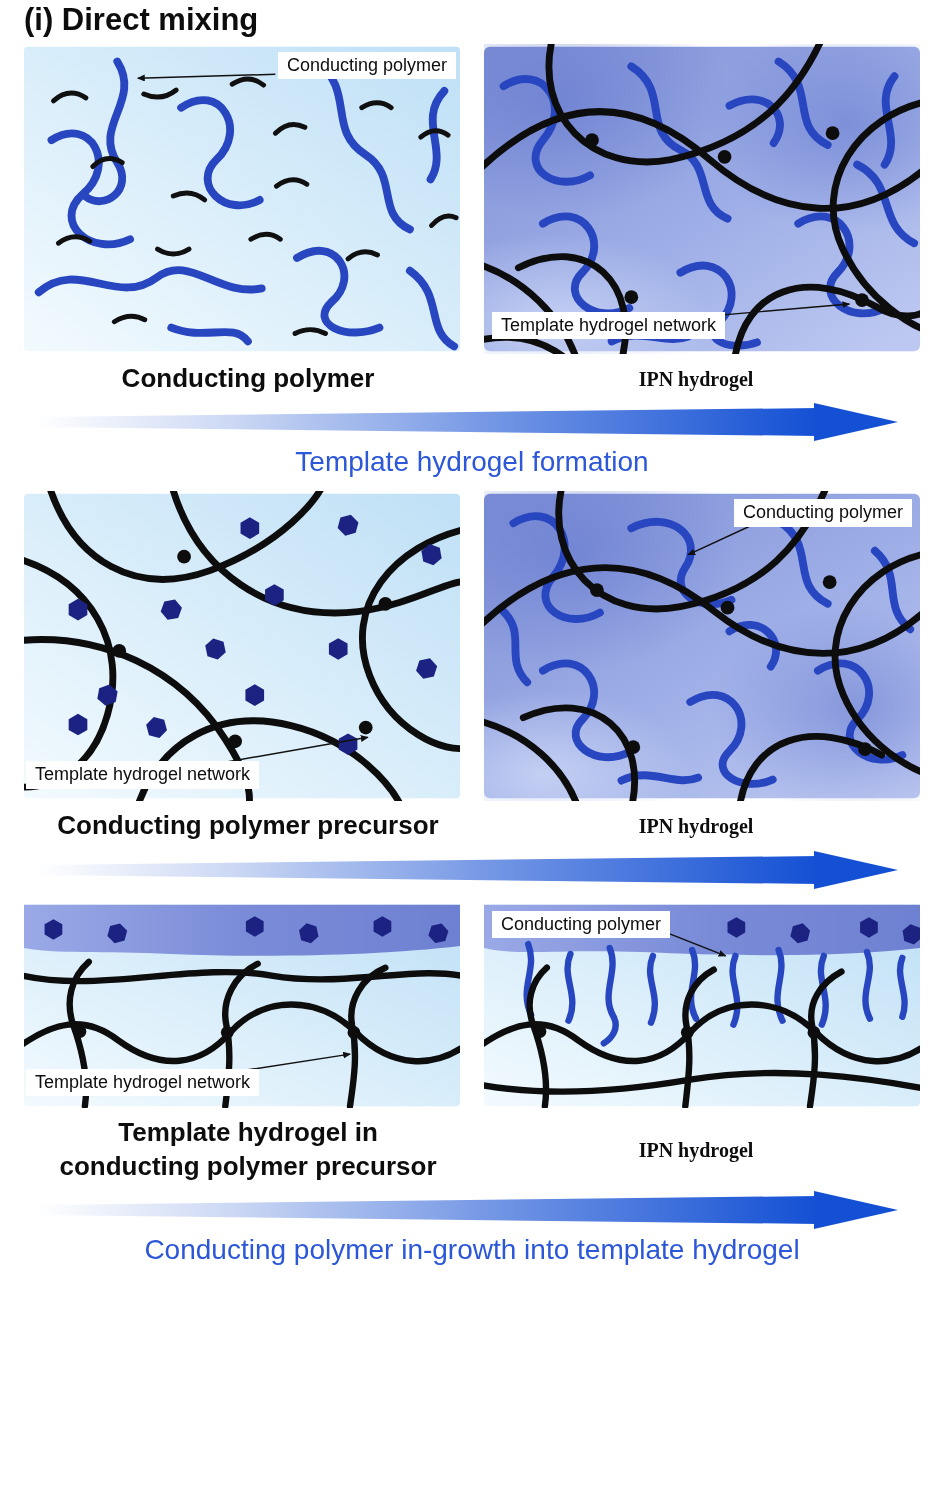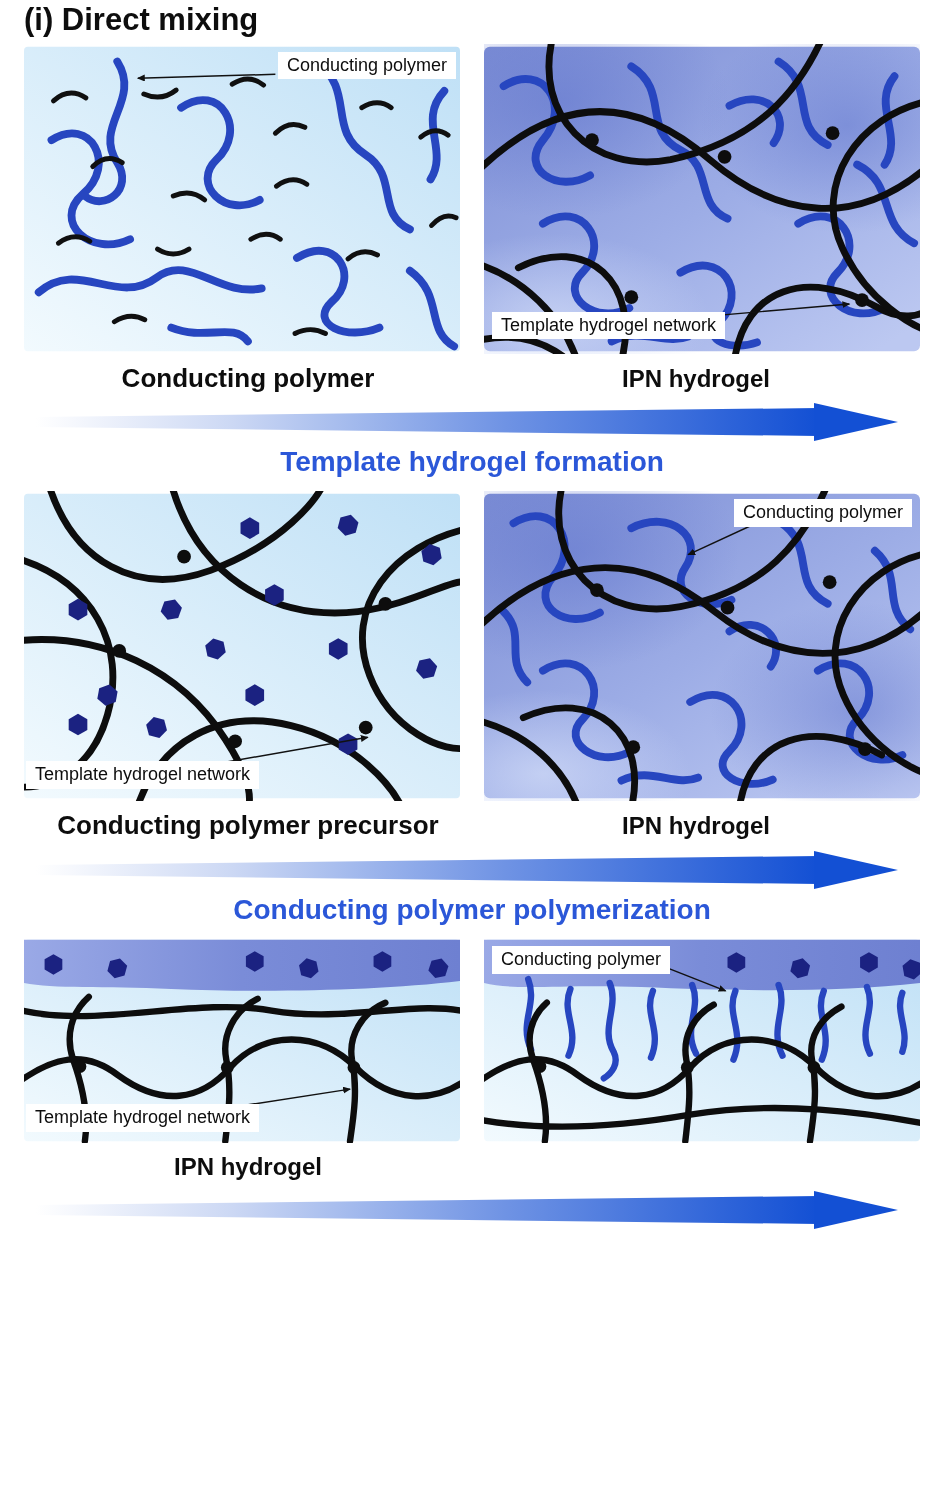--- a/index.html
+++ b/index.html
@@ -22,25 +22,25 @@
   .panel svg.scene { display: block; width: 100%; height: 100%; }
   .anno {
     position: absolute; background: #ffffff; color: #0d0d0d;
     font-size: 18px; line-height: 1.2; padding: 3px 9px; white-space: nowrap;
   }
   .captions { display: flex; padding: 0 8px; margin: 8px 0 4px; }
   .caption-left, .caption-right {
     width: 50%; text-align: center; font-weight: bold;
     font-size: 26px; line-height: 1.3;
   }
-  .caption-right { display: flex; align-items: center; justify-content: center; font-size: 24px; }
+  .caption-right { display: flex; align-items: center; justify-content: center; font-size: 20px; font-family: Liberation Serif, serif; }
   .process { margin-top: 6px; text-align: center; }
   .process svg { display: block; margin: 0 auto; }
   .process-label {
-    font-size: 28px; font-weight: 700; color: #2b57d8; margin-top: 2px; line-height: 1.2;
+    font-size: 28px; font-weight: 400; color: #2b57d8; margin-top: 2px; line-height: 1.2;
   }
 </style>
 </head>
 <body>
 
 <svg width="0" height="0" style="position:absolute" aria-hidden="true">
   <defs>
     <linearGradient id="bgLight" x1="0" y1="1" x2="1" y2="0">
       <stop offset="0" stop-color="#f2fafe"></stop>
       <stop offset="1" stop-color="#bfe0f6"></stop>
@@ -263,21 +263,20 @@
         <span>Conducting polymer precursor</span><br>
       </div>
       <div class="caption-right">IPN hydrogel</div>
     </div>
 
     <div class="process">
       <svg width="872" height="42" viewBox="0 0 872 42">
         <polygon points="0,16 782,7 782,35 0,26" fill="url(#arrowGrad)"></polygon>
         <polygon points="778,2 862,21 778,40" fill="#1350d4"></polygon>
       </svg>
-      <div class="process-label">Conducting polymer polymerization</div>
     </div>
   </div>
 
   <div class="section">
 
     <div class="panels">
 
       <div class="panel short">
         <svg class="scene" viewBox="0 0 444 205">
           <rect width="444" height="205" rx="4" fill="url(#bgLight)"></rect>
@@ -341,24 +340,29 @@
             <circle cx="207" cy="130" r="6.5"></circle>
             <circle cx="336" cy="130" r="6.5"></circle>
           </g>
           <line x1="180" y1="26" x2="246" y2="52" stroke="#111" stroke-width="1.5" marker-end="url(#annoArrow)"></line>
         </svg>
         <div class="anno" style="left:8px; top:8px;">Conducting polymer</div>
       </div>
     </div>
 
     <div class="captions">
+      <div class="caption-left">
+        <span>Template hydrogel in</span><br>
+        <span>conducting polymer precursor</span>
+      </div>
       <div class="caption-right">IPN hydrogel</div>
     </div>
 
     <div class="process">
       <svg width="872" height="42" viewBox="0 0 872 42">
         <polygon points="0,16 782,7 782,35 0,26" fill="url(#arrowGrad)"></polygon>
         <polygon points="778,2 862,21 778,40" fill="#1350d4"></polygon>
       </svg>
+      <div class="process-label">Conducting polymer in-growth into template hydrogel</div>
     </div>
   </div>
 
 </div>
 
 </body></html>

